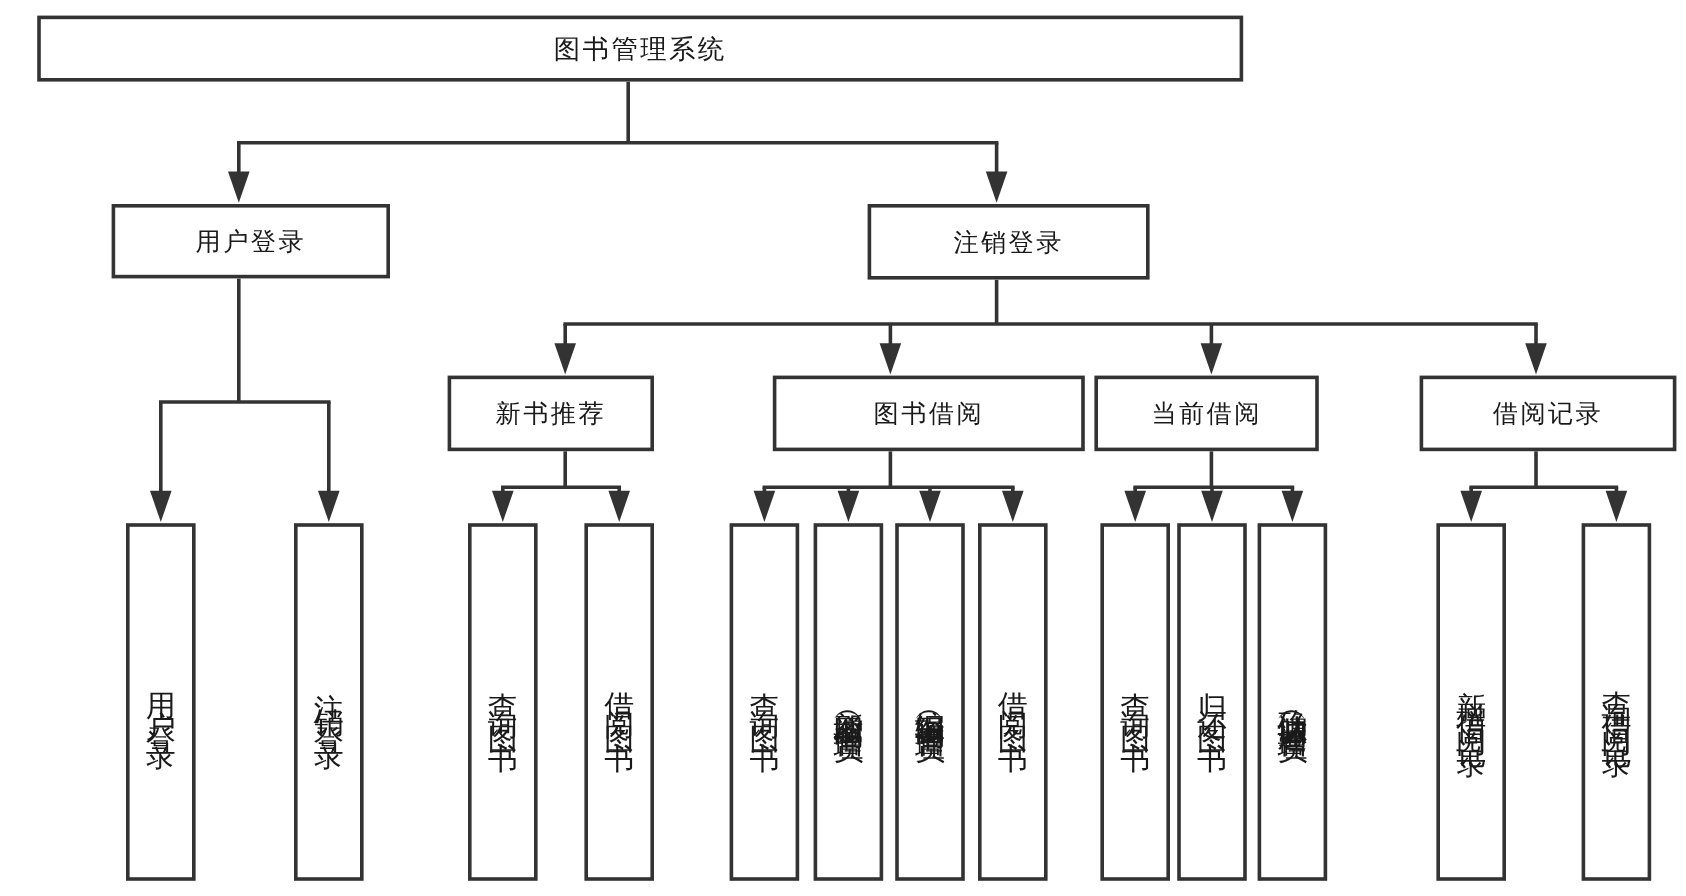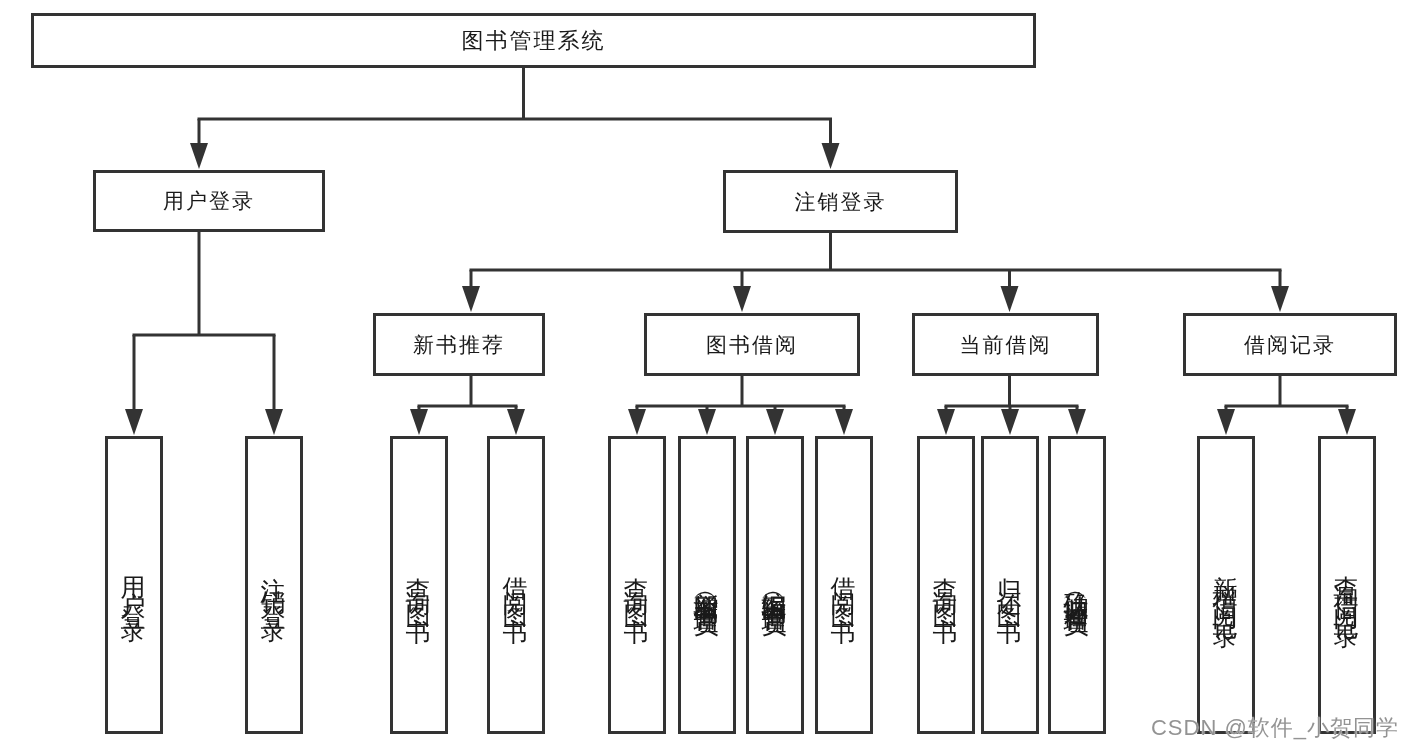--- a/index.html
+++ b/index.html
@@ -82,31 +82,30 @@
       <line x1="1226" y1="406" x2="1226" y2="416" stroke="#333333" stroke-width="3"></line>
       <polygon points="1217,409 1235,409 1226,435" fill="#333333"></polygon>
       <line x1="1347" y1="406" x2="1347" y2="416" stroke="#333333" stroke-width="3"></line>
       <polygon points="1338,409 1356,409 1347,435" fill="#333333"></polygon>
     </svg>
   <div id="nodes">
       <div class="node h root" style="left: 21px; top: 13px; width: 1005px; height: 55px;">图书管理系统</div>
       <div class="node h" style="left: 83px; top: 170px; width: 232px; height: 62px;">用户登录</div>
       <div class="node h" style="left: 713px; top: 170px; width: 235px; height: 63px;">注销登录</div>
       <div class="node h" style="left: 363px; top: 313px; width: 172px; height: 63px;">新书推荐</div>
-      <div class="node h" style="left: 634px; top: 313px; width: 216px; height: 63px;">图书借阅</div>
+      <div class="node h" style="left: 634px; top: 313px; width: 260px; height: 63px;">图书借阅</div>
       <div class="node h" style="left: 902px; top: 313px; width: 187px; height: 63px;">当前借阅</div>
       <div class="node h" style="left: 1173px; top: 313px; width: 214px; height: 63px;">借阅记录</div>
       <div class="node v loose" style="left: 105px; top: 436px; width: 58px; height: 298px;">用户登录</div>
       <div class="node v loose" style="left: 245px; top: 436px; width: 58px; height: 298px;">注销登录</div>
       <div class="node v loose" style="left: 390px; top: 436px; width: 58px; height: 298px;">查询图书</div>
       <div class="node v loose" style="left: 487px; top: 436px; width: 58px; height: 298px;">借阅图书</div>
       <div class="node v loose" style="left: 608px; top: 436px; width: 58px; height: 298px;">查询图书</div>
       <div class="node v tight" style="left: 678px; top: 436px; width: 58px; height: 298px;">新增图书（管理员）</div>
       <div class="node v tight" style="left: 746px; top: 436px; width: 58px; height: 298px;">编辑图书（管理员）</div>
       <div class="node v loose" style="left: 815px; top: 436px; width: 58px; height: 298px;">借阅图书</div>
       <div class="node v loose" style="left: 917px; top: 436px; width: 58px; height: 298px;">查询图书</div>
       <div class="node v loose" style="left: 981px; top: 436px; width: 58px; height: 298px;">归还图书</div>
       <div class="node v tight" style="left: 1048px; top: 436px; width: 58px; height: 298px;">确认归还（管理员）</div>
       <div class="node v med" style="left: 1197px; top: 436px; width: 58px; height: 298px;">新增借阅记录</div>
       <div class="node v med" style="left: 1318px; top: 436px; width: 58px; height: 298px;">查询借阅记录</div>
     </div>
-  <div class="watermark">CSDN @软件_小贺同学</div>
 </div>
 
 </body></html>

